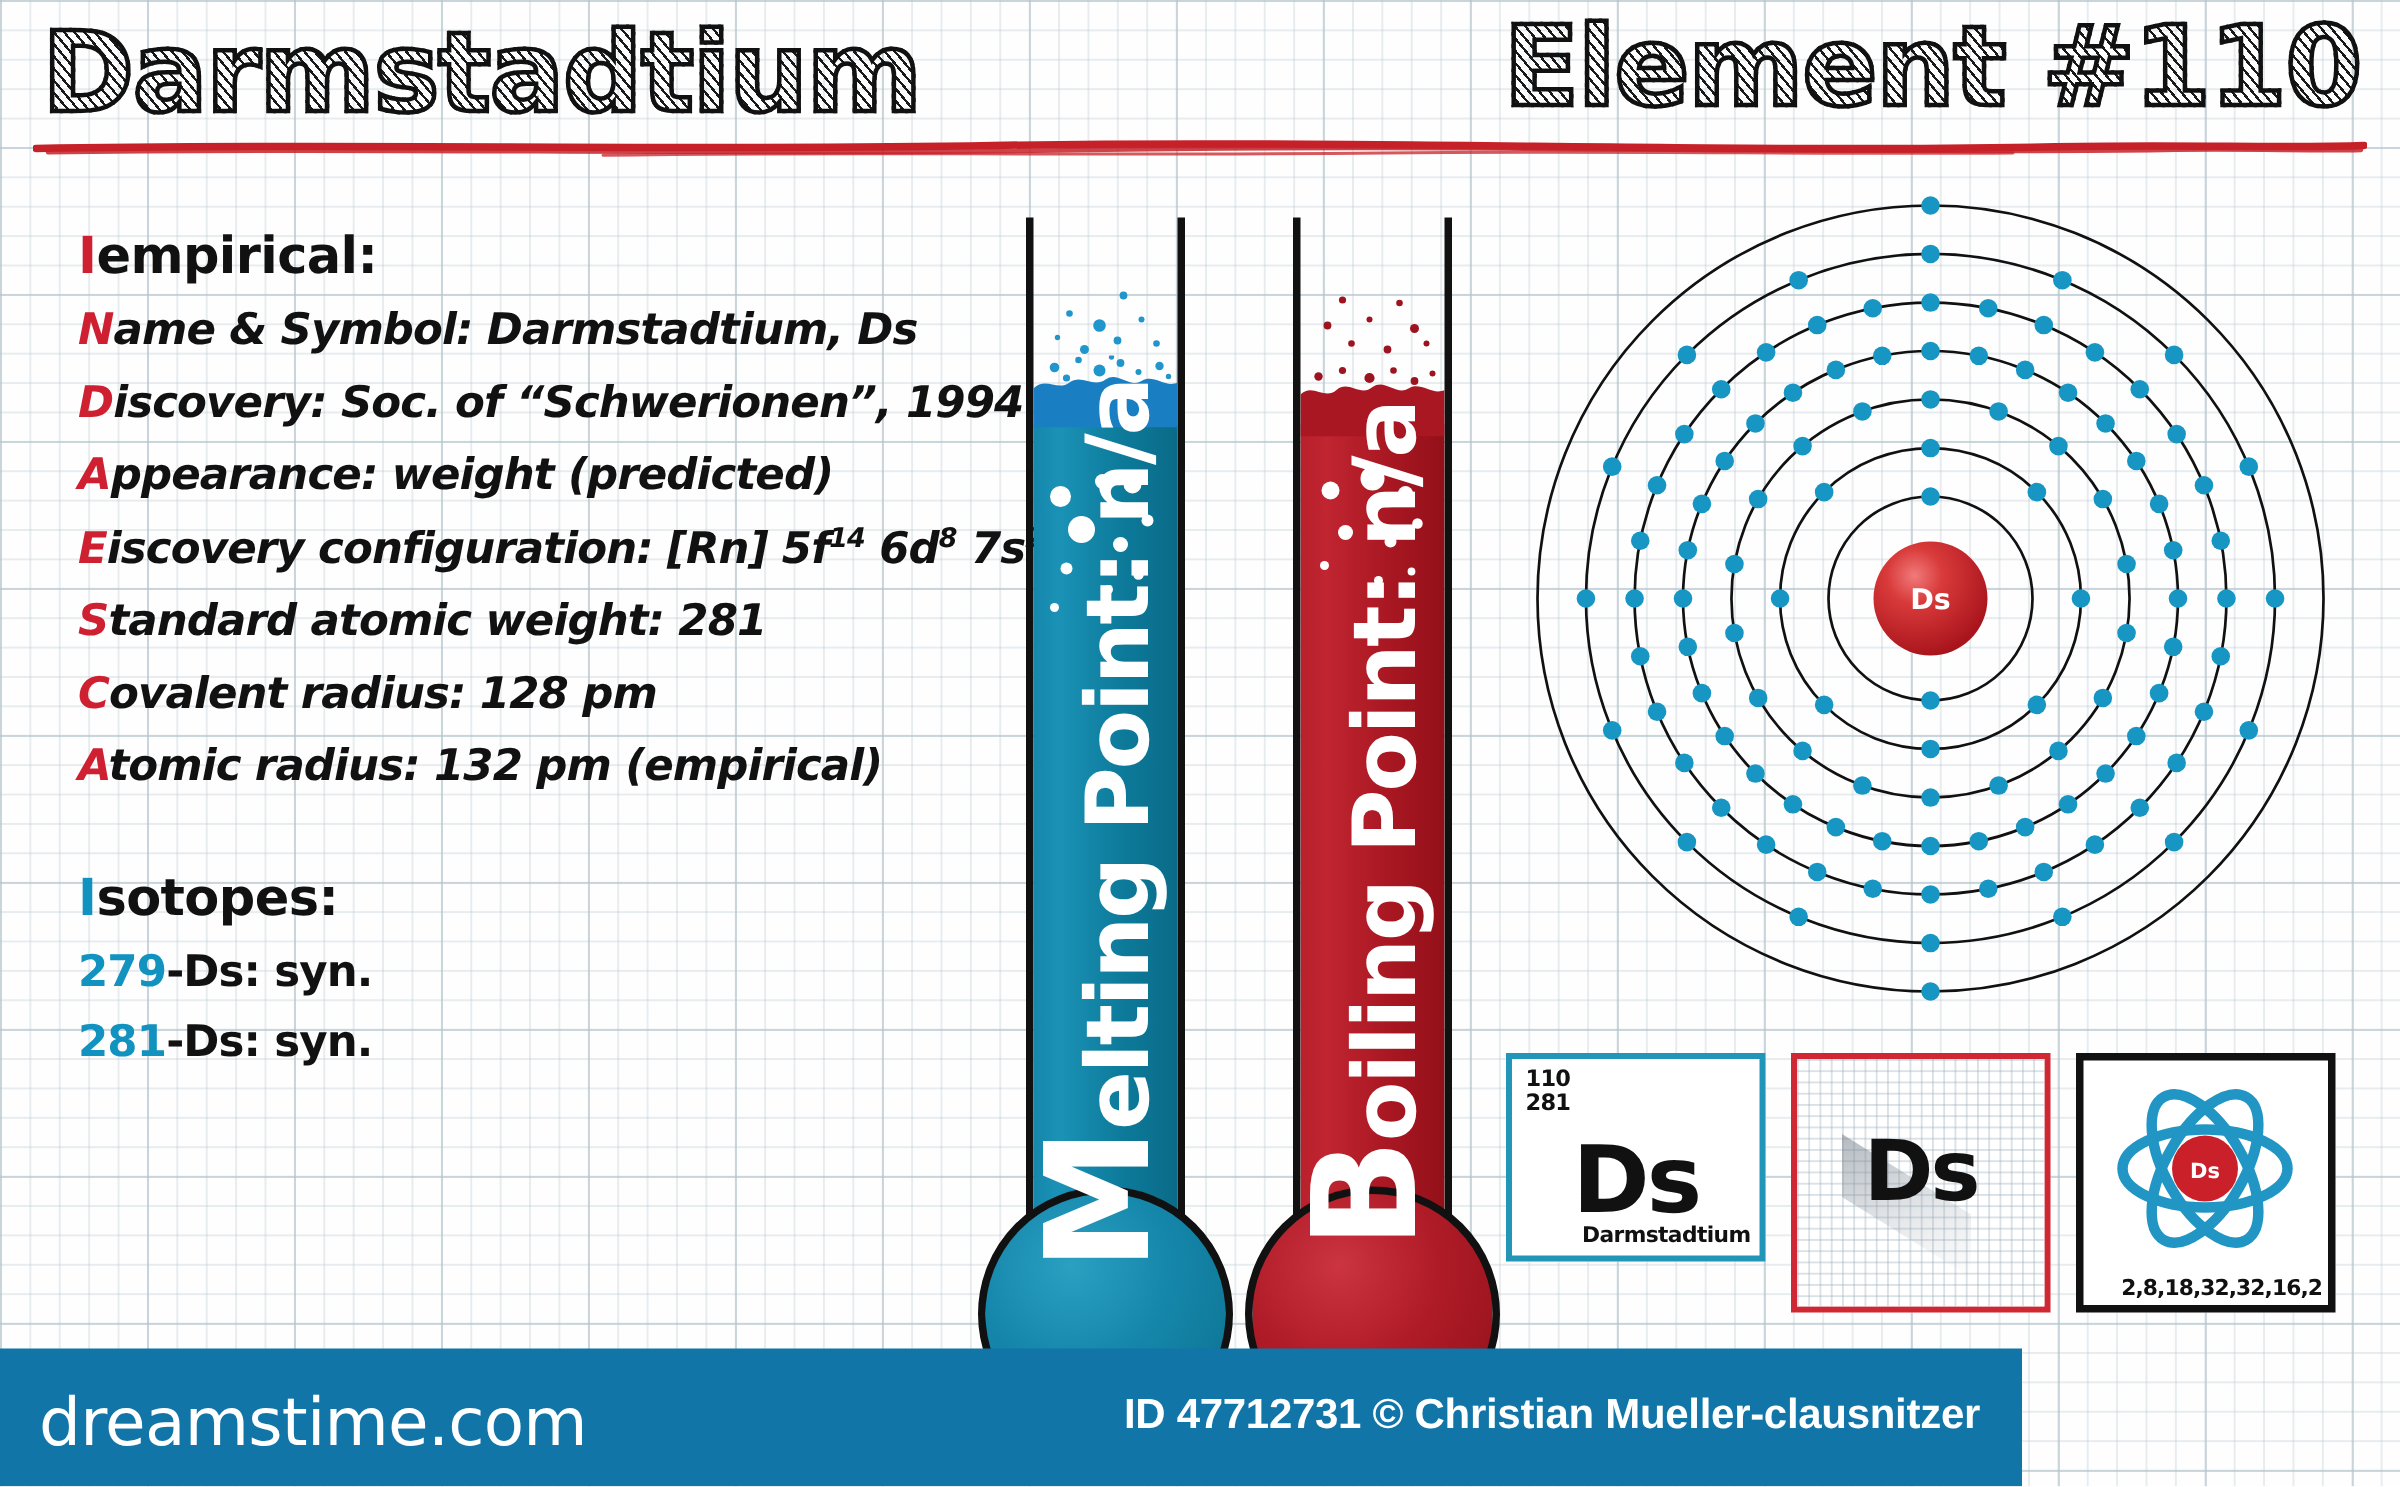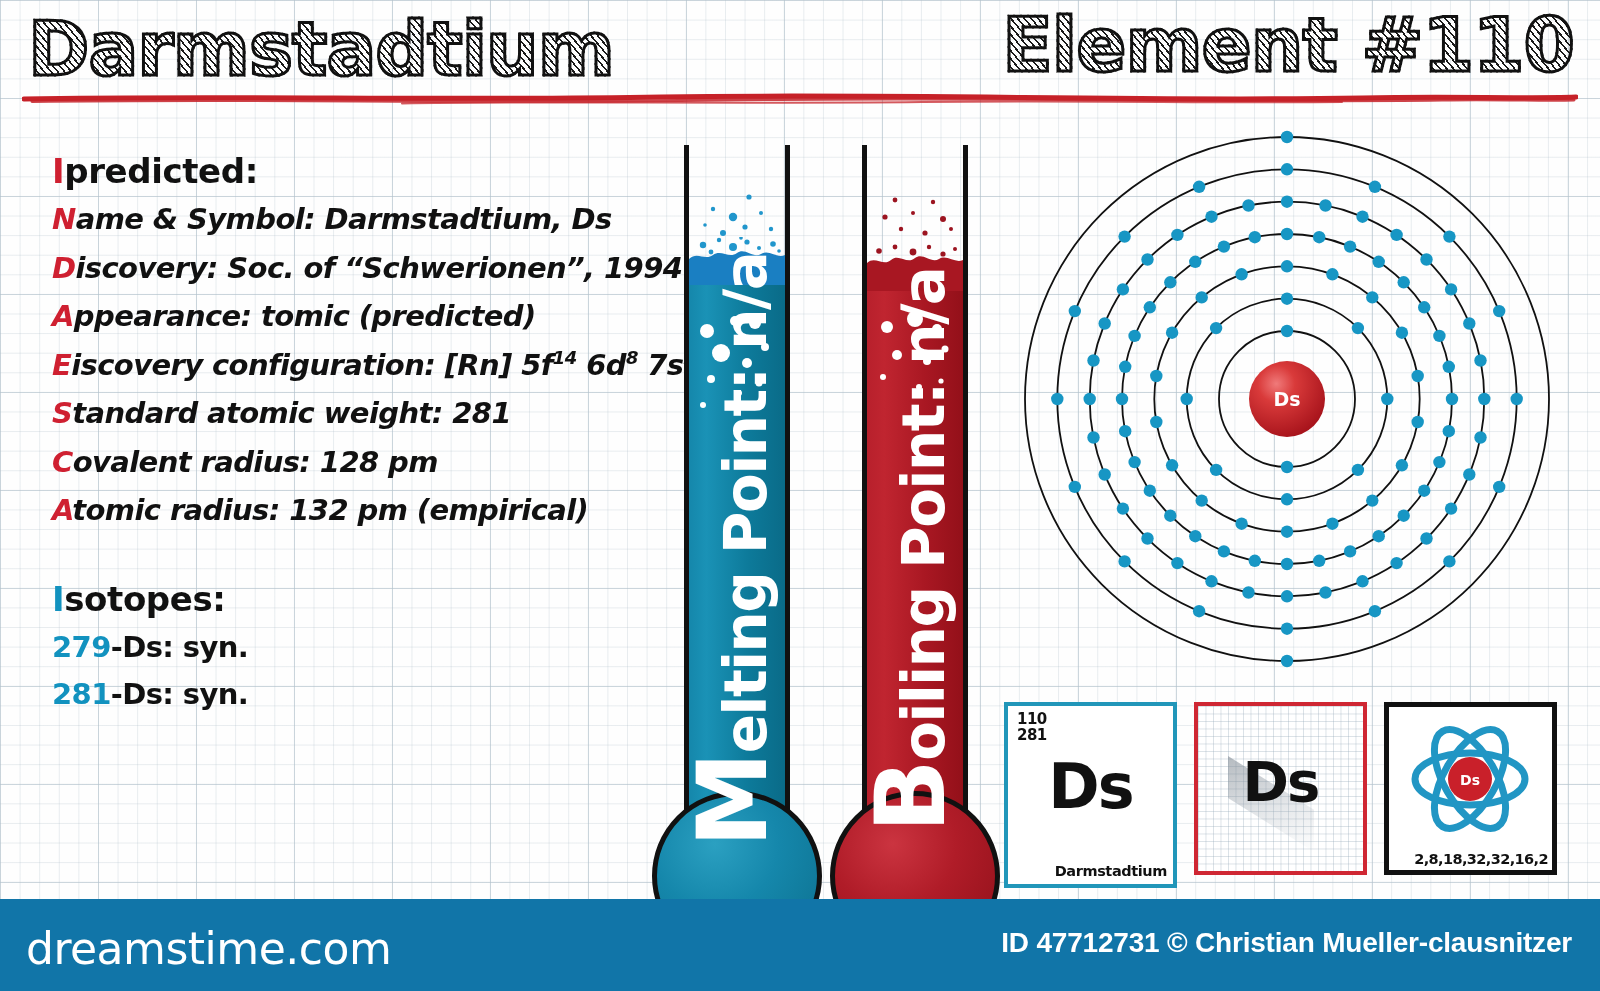--- a/index.html
+++ b/index.html
@@ -201,21 +201,21 @@
   #bohr { position: absolute; left: 1016px; top: 128px; }
 
   
   .icon-box {
     position: absolute;
     box-sizing: border-box;
     background: #ffffff;
   }
   #box-card {
     left: 1004px; top: 702px;
-    width: 173px; height: 186px;
+    width: 173px; height: 139px;
     border: 4px solid #2196b9;
   }
   #box-card .num-top {
     position: absolute;
     left: 9px; top: 5px;
     font-family: "DejaVu Sans", sans-serif;
     font-weight: bold;
     font-size: 15px;
     line-height: 16px;
     color: #111;
@@ -292,21 +292,21 @@
     font-size: 14.5px;
     color: #111;
     letter-spacing: -0.6px;
   }
 
   
   .footer {
     position: absolute;
     left: 0;
     bottom: 0;
-    width: 1600px;
+    width: 1348px;
     height: 92px;
     background: #1175a8;
   }
   .footer .logo {
     position: absolute;
     left: 26px;
     top: 24px;
     font-family: "DejaVu Sans", sans-serif;
     font-size: 44px;
     color: #ffffff;
@@ -336,33 +336,33 @@
 
     <svg class="red-rule" viewBox="0 0 1556 13" preserveAspectRatio="none">
       <path d="M2,7 C200,3 420,9 640,5 C880,1 1120,10 1340,6 C1430,4 1500,7 1554,5" stroke="#c62128" stroke-width="5" fill="none" stroke-linecap="round"></path>
       <path d="M10,9.5 C230,6 460,12 700,8 C950,4 1200,11 1420,8 C1480,7 1520,9 1552,8" stroke="#c62128" stroke-width="3" fill="none" stroke-linecap="round" opacity="0.85"></path>
       <path d="M380,11.5 C520,9 700,12 900,10 C1050,8.5 1200,11 1320,10" stroke="#c62128" stroke-width="2" fill="none" stroke-linecap="round" opacity="0.75"></path>
     </svg>
   </div>
 
   <div class="info-block">
     <div class="info-heading">
-      <span class="cap-red">I</span><span>predicted:</span>
+      <span class="cap-red">I</span><span>empirical:</span>
     </div>
 
     <div class="info-line">
       <span class="cap-red">N</span><span>ame &amp; Symbol: Darmstadtium, Ds</span>
     </div>
 
     <div class="info-line">
       <span class="cap-red">D</span><span>iscovery: Soc. of “Schwerionen”, 1994</span>
     </div>
 
     <div class="info-line">
-      <span class="cap-red">A</span><span>ppearance: tomic (predicted)</span>
+      <span class="cap-red">A</span><span>ppearance: weight (predicted)</span>
     </div>
 
     <div class="info-line">
       <span class="cap-red">E</span><span>iscovery configuration: [Rn] 5f</span><sup>14</sup><span> 6d</span><sup>8</sup><span> 7s</span><sup>2</sup>
     </div>
 
     <div class="info-line">
       <span class="cap-red">S</span><span>tandard atomic weight: 281</span>
     </div>
 

